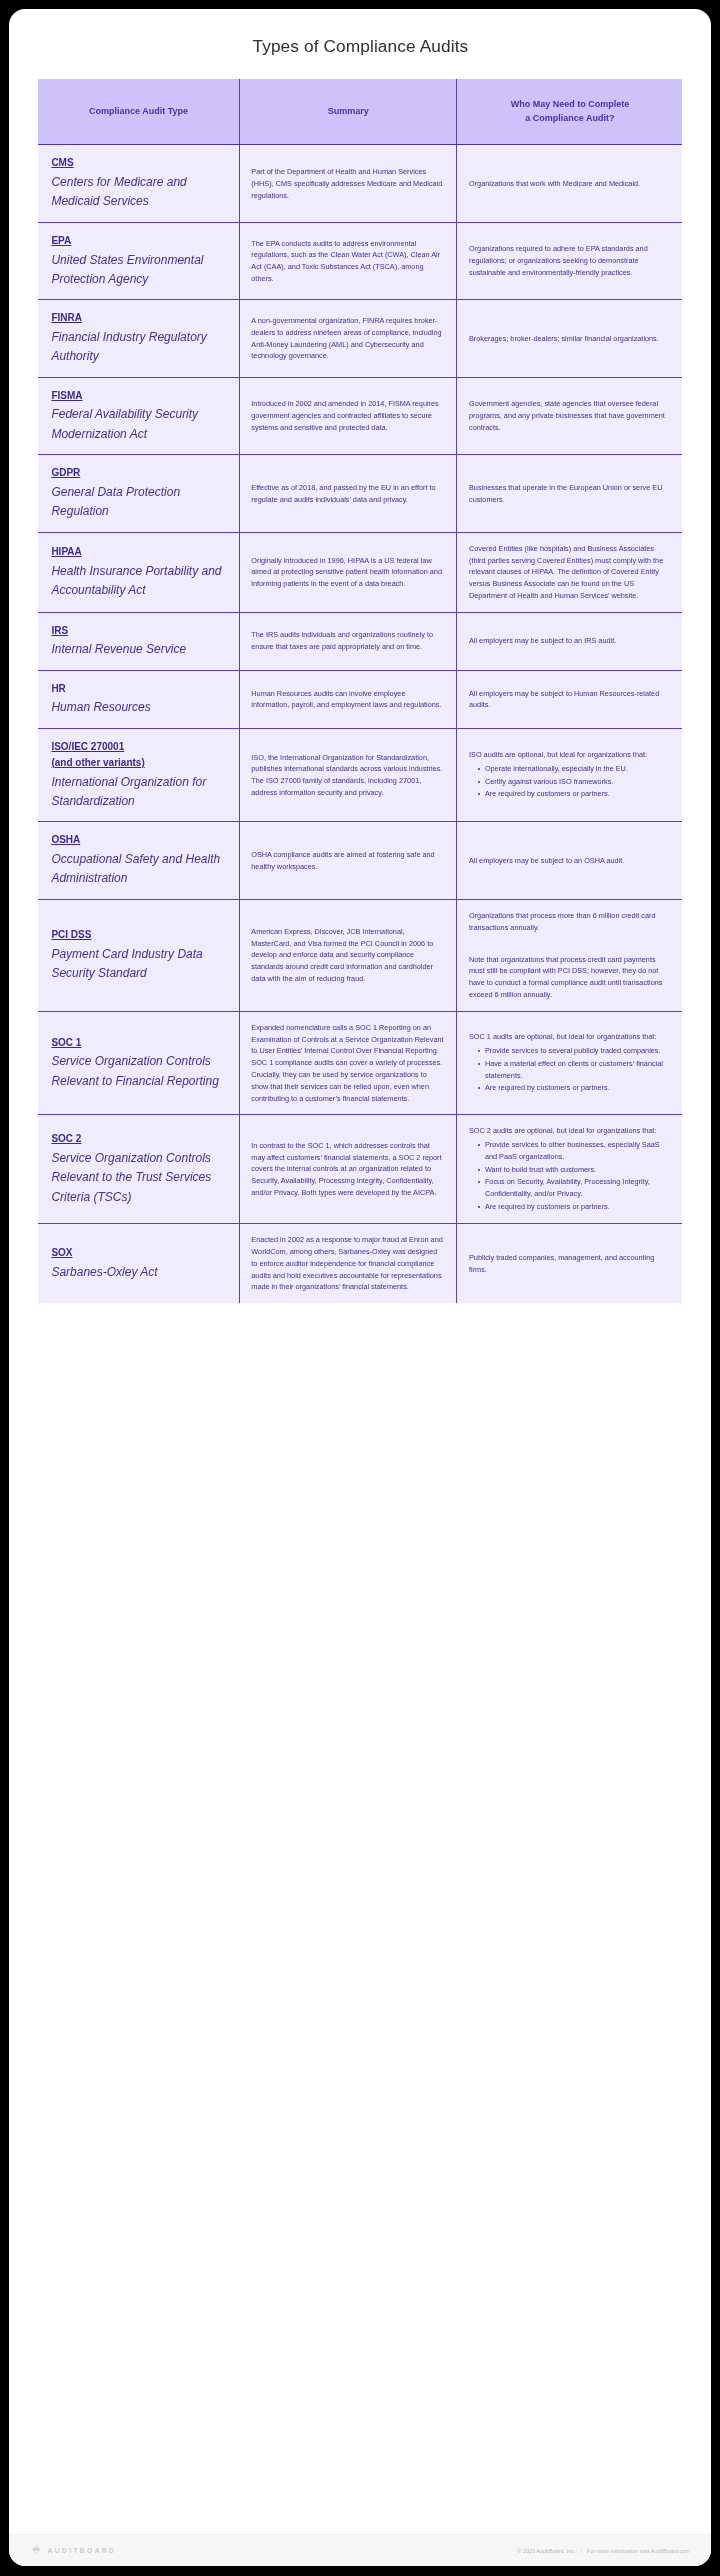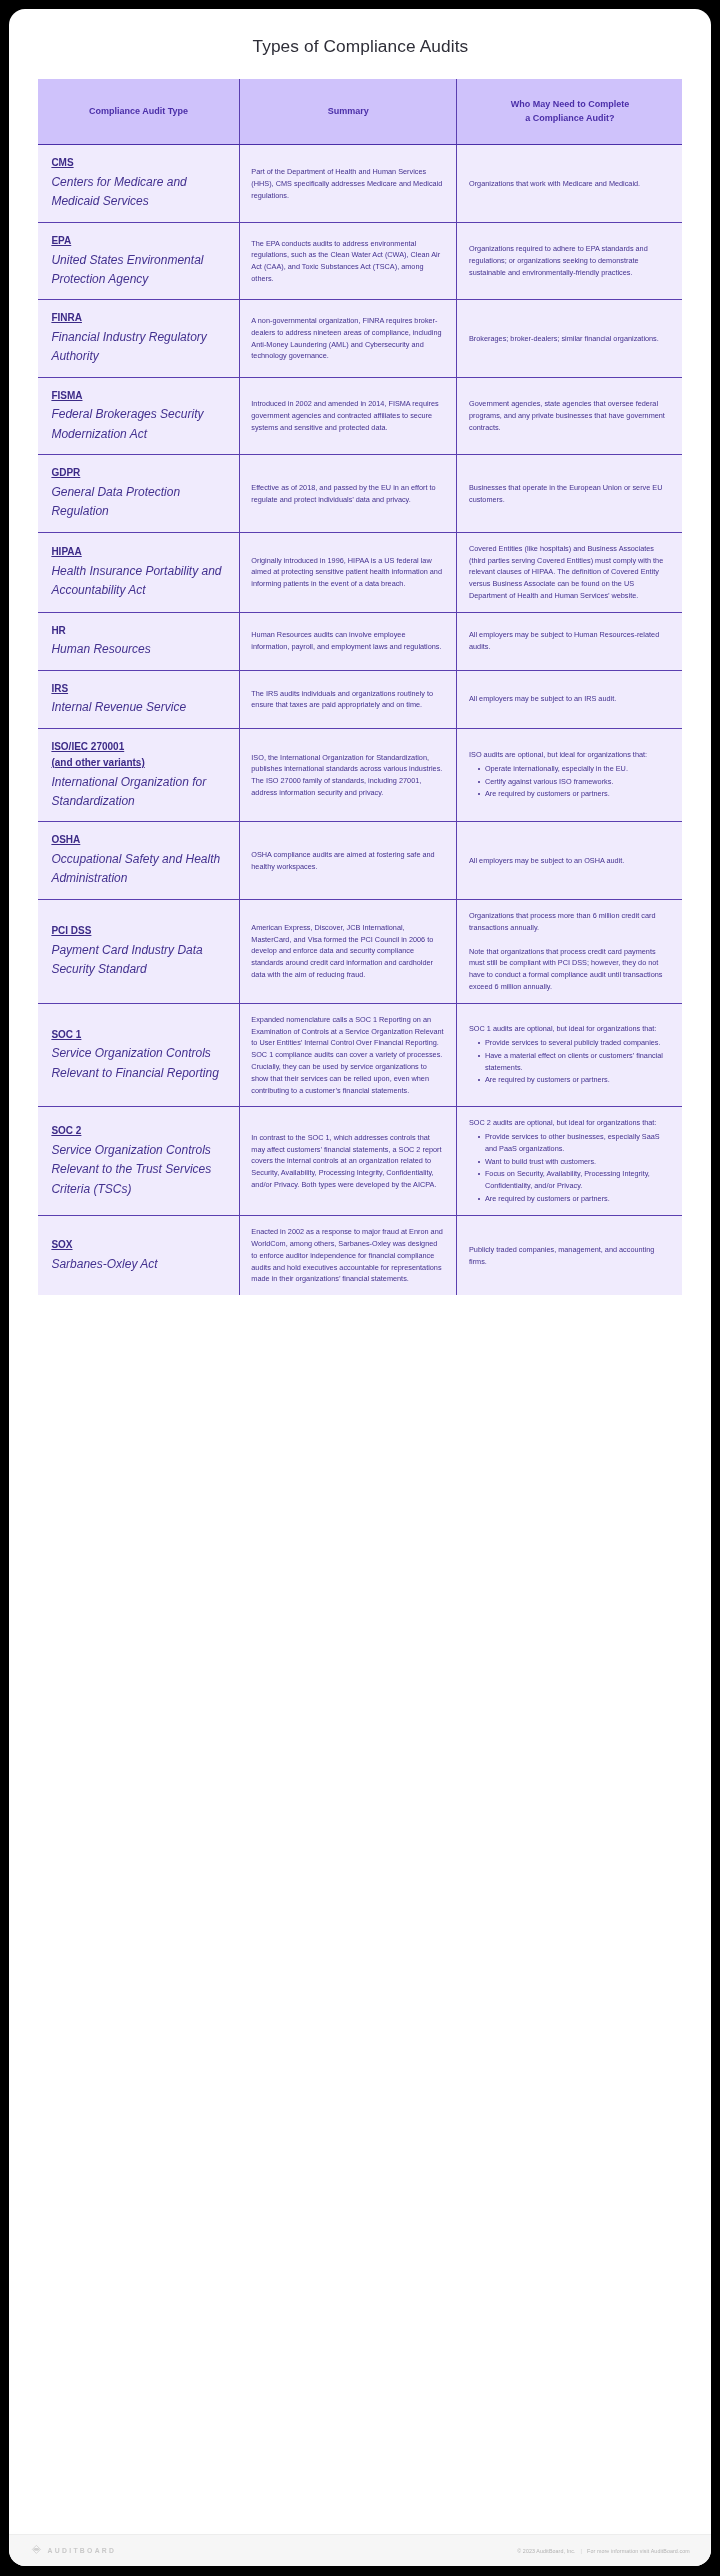--- a/index.html
+++ b/index.html
@@ -98,21 +98,21 @@
   .acronym .u { text-decoration: underline; text-underline-offset: 1.4px; }
   .expansion {
     display: block;
     font-style: italic;
     font-size: 12px;
     color: #43318f;
     line-height: 1.62;
   }
 
   .cell-para { margin: 0; }
-  .cell-para + .cell-para { margin-top: 12px; }
+  .cell-para + .cell-para { margin-top: 20px; }
 
   ul.bullets {
     margin: 2.2px 0 0 0;
     padding-left: 9.4px;
     list-style: none;
   }
   ul.bullets li {
     position: relative;
     padding-left: 6.5px;
     margin-bottom: 0.7px;
@@ -220,75 +220,75 @@
               <td>
                 <p class="cell-para">A non-governmental organization, FINRA requires broker-dealers to address nineteen areas of compliance, including Anti-Money Laundering (AML) and Cybersecurity and technology governance.</p>
               </td>
               <td>
                 <p class="cell-para">Brokerages; broker-dealers; similar financial organizations.</p>
               </td>
             </tr>
             <tr>
               <td class="col-type">
                 <span class="acronym"><span class="u">FISMA</span></span>
-                <span class="expansion">Federal Brokerages Security Modernization Act</span>
+                <span class="expansion">Federal Availability Security Modernization Act</span>
               </td>
               <td>
                 <p class="cell-para">Introduced in 2002 and amended in 2014, FISMA requires government agencies and contracted affiliates to secure systems and sensitive and protected data.</p>
               </td>
               <td>
                 <p class="cell-para">Government agencies, state agencies that oversee federal programs, and any private businesses that have government contracts.</p>
               </td>
             </tr>
             <tr>
               <td class="col-type">
                 <span class="acronym"><span class="u">GDPR</span></span>
                 <span class="expansion">General Data Protection Regulation</span>
               </td>
               <td>
-                <p class="cell-para">Effective as of 2018, and passed by the EU in an effort to regulate and protect individuals’ data and privacy.</p>
+                <p class="cell-para">Effective as of 2018, and passed by the EU in an effort to regulate and audits individuals’ data and privacy.</p>
               </td>
               <td>
                 <p class="cell-para">Businesses that operate in the European Union or serve EU customers.</p>
               </td>
             </tr>
             <tr>
               <td class="col-type">
                 <span class="acronym"><span class="u">HIPAA</span></span>
                 <span class="expansion">Health Insurance Portability and Accountability Act</span>
               </td>
               <td>
                 <p class="cell-para">Originally introduced in 1996, HIPAA is a US federal law aimed at protecting sensitive patient health information and informing patients in the event of a data breach.</p>
               </td>
               <td>
                 <p class="cell-para">Covered Entities (like hospitals) and Business Associates (third parties serving Covered Entities) must comply with the relevant clauses of HIPAA. The definition of Covered Entity versus Business Associate can be found on the US Department of Health and Human Services’ website.</p>
               </td>
             </tr>
             <tr>
               <td class="col-type">
+                <span class="acronym"><span class="u">IRS</span></span>
+                <span class="expansion">Internal Revenue Service</span>
+              </td>
+              <td>
+                <p class="cell-para">The IRS audits individuals and organizations routinely to ensure that taxes are paid appropriately and on time.</p>
+              </td>
+              <td>
+                <p class="cell-para">All employers may be subject to an IRS audit.</p>
+              </td>
+            </tr>
+            <tr>
+              <td class="col-type">
                 <span class="acronym"><span>HR</span></span>
                 <span class="expansion">Human Resources</span>
               </td>
               <td>
                 <p class="cell-para">Human Resources audits can involve employee information, payroll, and employment laws and regulations.</p>
               </td>
               <td>
                 <p class="cell-para">All employers may be subject to Human Resources-related audits.</p>
-              </td>
-            </tr>
-            <tr>
-              <td class="col-type">
-                <span class="acronym"><span class="u">IRS</span></span>
-                <span class="expansion">Internal Revenue Service</span>
-              </td>
-              <td>
-                <p class="cell-para">The IRS audits individuals and organizations routinely to ensure that taxes are paid appropriately and on time.</p>
-              </td>
-              <td>
-                <p class="cell-para">All employers may be subject to an IRS audit.</p>
               </td>
             </tr>
             <tr>
               <td class="col-type">
                 <span class="acronym"><span class="u">ISO/IEC 270001</span><br><span class="u">(and other variants)</span></span>
                 <span class="expansion">International Organization for Standardization</span>
               </td>
               <td>
                 <p class="cell-para">ISO, the International Organization for Standardization, publishes international standards across various industries. The ISO 27000 family of standards, including 27001, address information security and privacy.</p>
               </td>

